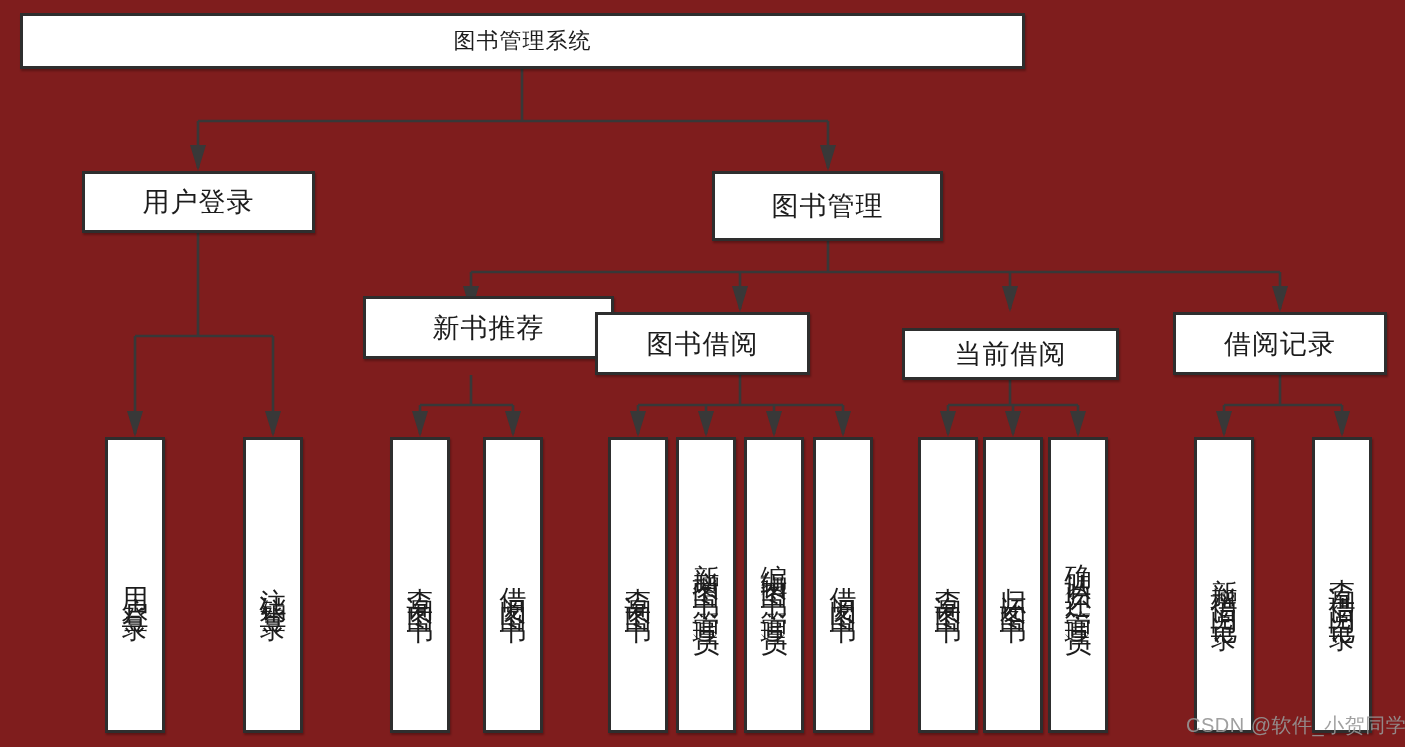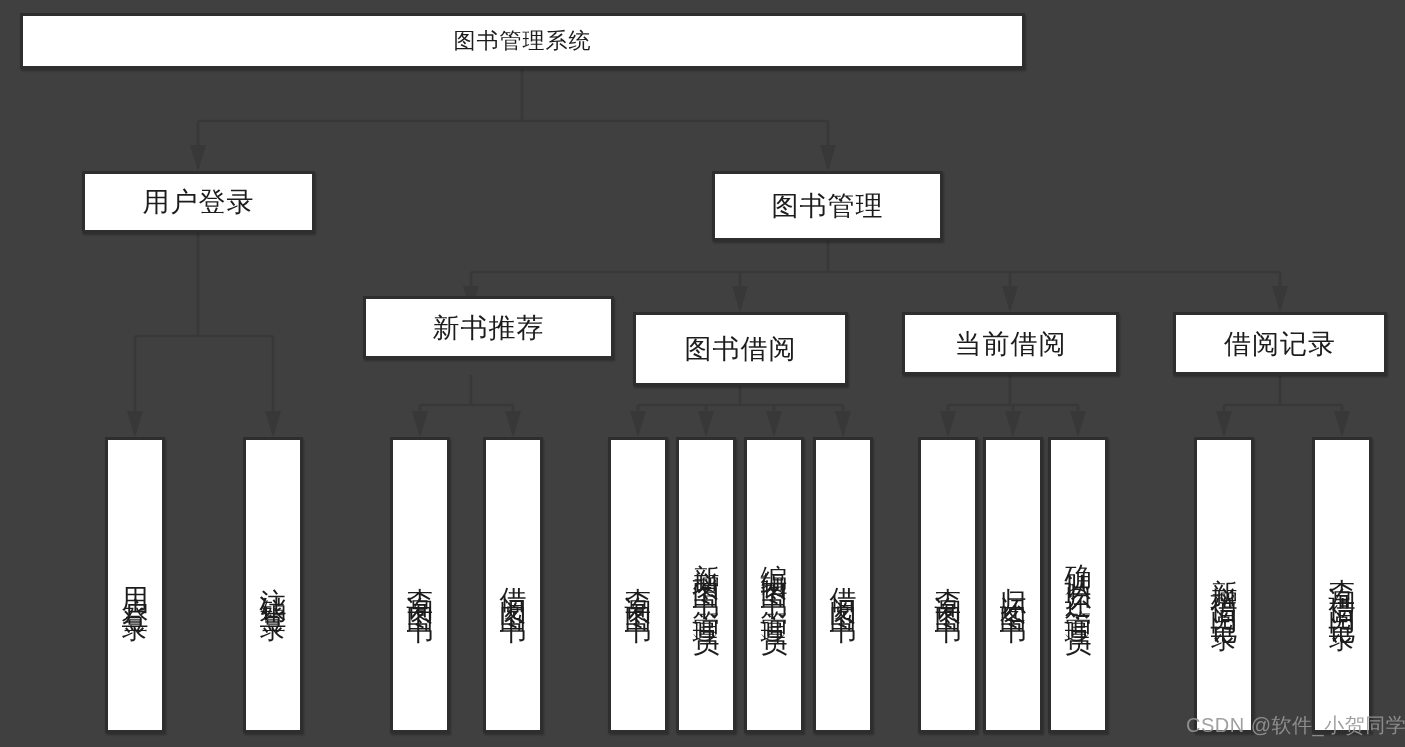--- a/index.html
+++ b/index.html
@@ -5,21 +5,21 @@
   html, body {
     margin: 0;
     padding: 0;
     background: #ffffff;
     font-family: "Liberation Sans", "DejaVu Sans", sans-serif;
   }
   .stage {
     position: relative;
     width: 1405px;
     height: 747px;
-    background: #404040;
+    background: #7f1d1d;
     overflow: hidden;
     text-align: center;
   }
   .connectors {
     position: absolute;
     left: 0;
     top: 0;
     z-index: 1;
   }
   .box {
@@ -107,24 +107,24 @@
   <div class="box" style="left:82px;top:171px;width:233px;height:62px">
     <span>用户登录</span>
   </div>
   <div class="box" style="left:712px;top:171px;width:231px;height:70px">
     <span>图书管理</span>
   </div>
 
   <div class="box" style="left:363px;top:296px;width:251px;height:63px">
     <span>新书推荐</span>
   </div>
-  <div class="box" style="left:633px;top:312px;width:215px;height:74px">
+  <div class="box" style="left:595px;top:312px;width:215px;height:63px">
     <span>图书借阅</span>
   </div>
-  <div class="box" style="left:902px;top:312px;width:217px;height:63px">
+  <div class="box" style="left:902px;top:328px;width:217px;height:52px">
     <span>当前借阅</span>
   </div>
   <div class="box" style="left:1173px;top:312px;width:214px;height:63px">
     <span>借阅记录</span>
   </div>
 
   <div class="box vbox" style="left:105px;top:437px;width:60px;height:296px">
     <span>用户登录</span>
   </div>
   <div class="box vbox" style="left:243px;top:437px;width:60px;height:296px">

